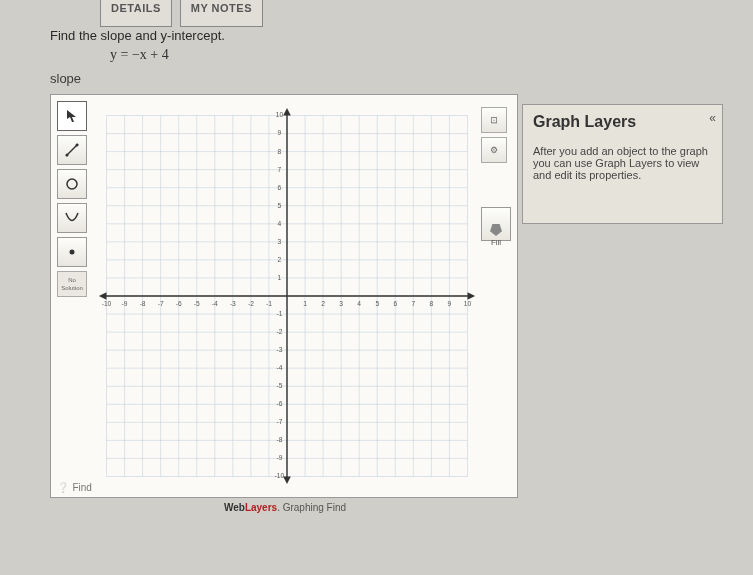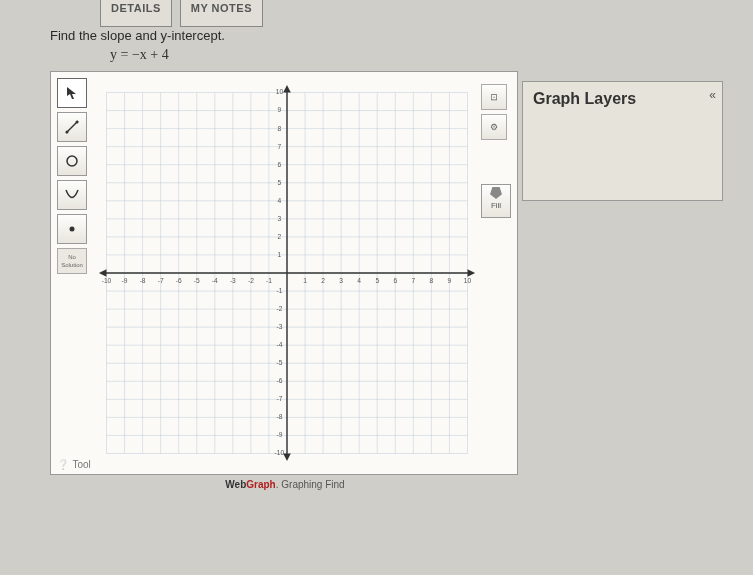--- a/index.html
+++ b/index.html
@@ -139,21 +139,21 @@
     justify-content: center;
     color: #666;
   }
   .fill-btn {
     width: 30px;
     height: 34px;
     border: 1px solid #999;
     background: linear-gradient(#fdfdfb, #e8e6de);
     font-size: 8px;
     text-align: center;
-    padding-top: 2px;
+    padding-top: 16px;
     margin-top: 40px;
     color: #555;
   }
   .fill-btn::before {
     content: "";
     display: block;
     width: 12px; height: 12px;
     margin: 0 auto 2px;
     background: #888;
     clip-path: polygon(20% 0, 80% 0, 100% 60%, 50% 100%, 0 60%);
@@ -207,20 +207,23 @@
 
 <div class="top-bar">
   <div class="tab-btn">DETAILS</div>
   <div class="tab-btn">MY NOTES</div>
 </div>
 
 <div class="content">
   <div class="prompt">Find the slope and y-intercept.</div>
   <div class="equation">y = −x + 4</div>
 
+  <div class="row">
+    <span class="label">slope</span>
+  </div>
 
 
 
   <div class="graph-area">
     <div class="graph-panel">
 
       <div class="toolbar">
         <div class="tool-btn active">
           <svg width="14" height="14" viewBox="0 0 14 14">
               <path d="M2 1 L11 8 L7 8 L9 13 L7 13 L5 8 L2 10 Z" fill="#333"></path>
@@ -349,26 +352,27 @@
       </div>
 
       <div class="side-tools">
         <div class="mini-btn">⊡</div>
         <div class="mini-btn">⚙</div>
         <div class="fill-btn">Fill</div>
       </div>
 
       <div class="help">
         <span>❔</span>
-        <span>Tool</span>
+        <span>Find</span>
       </div>
     </div>
 
     <div class="layers-panel">
       <div class="layers-close">«</div>
       <div class="layers-title">Graph Layers</div>
+      <div>After you add an object to the graph you can use Graph Layers to view and edit its properties.</div>
     </div>
   </div>
 
   <div class="footer" style="width:470px;">
-    <b>Web</b><b class="a">Graph</b><span>. Graphing Find</span>
+    <b>Web</b><b class="a">Layers</b><span>. Graphing Find</span>
   </div>
 </div>
 
 </body></html>

